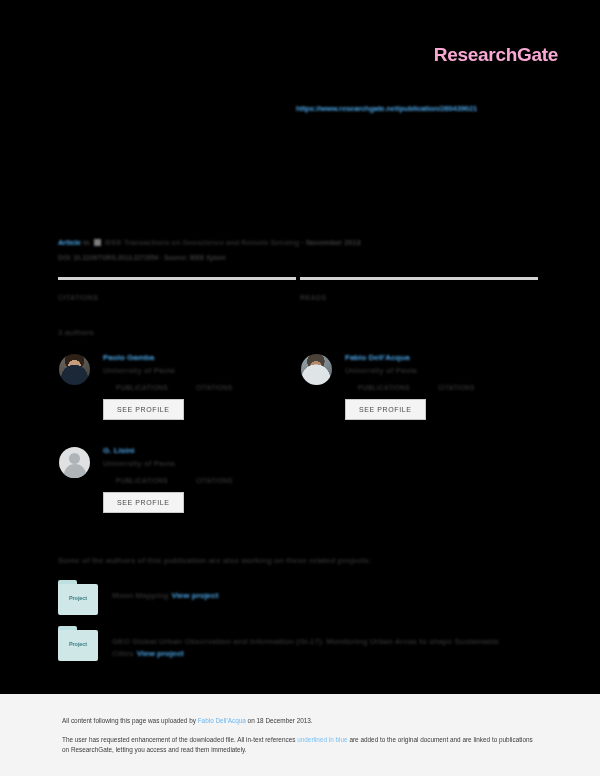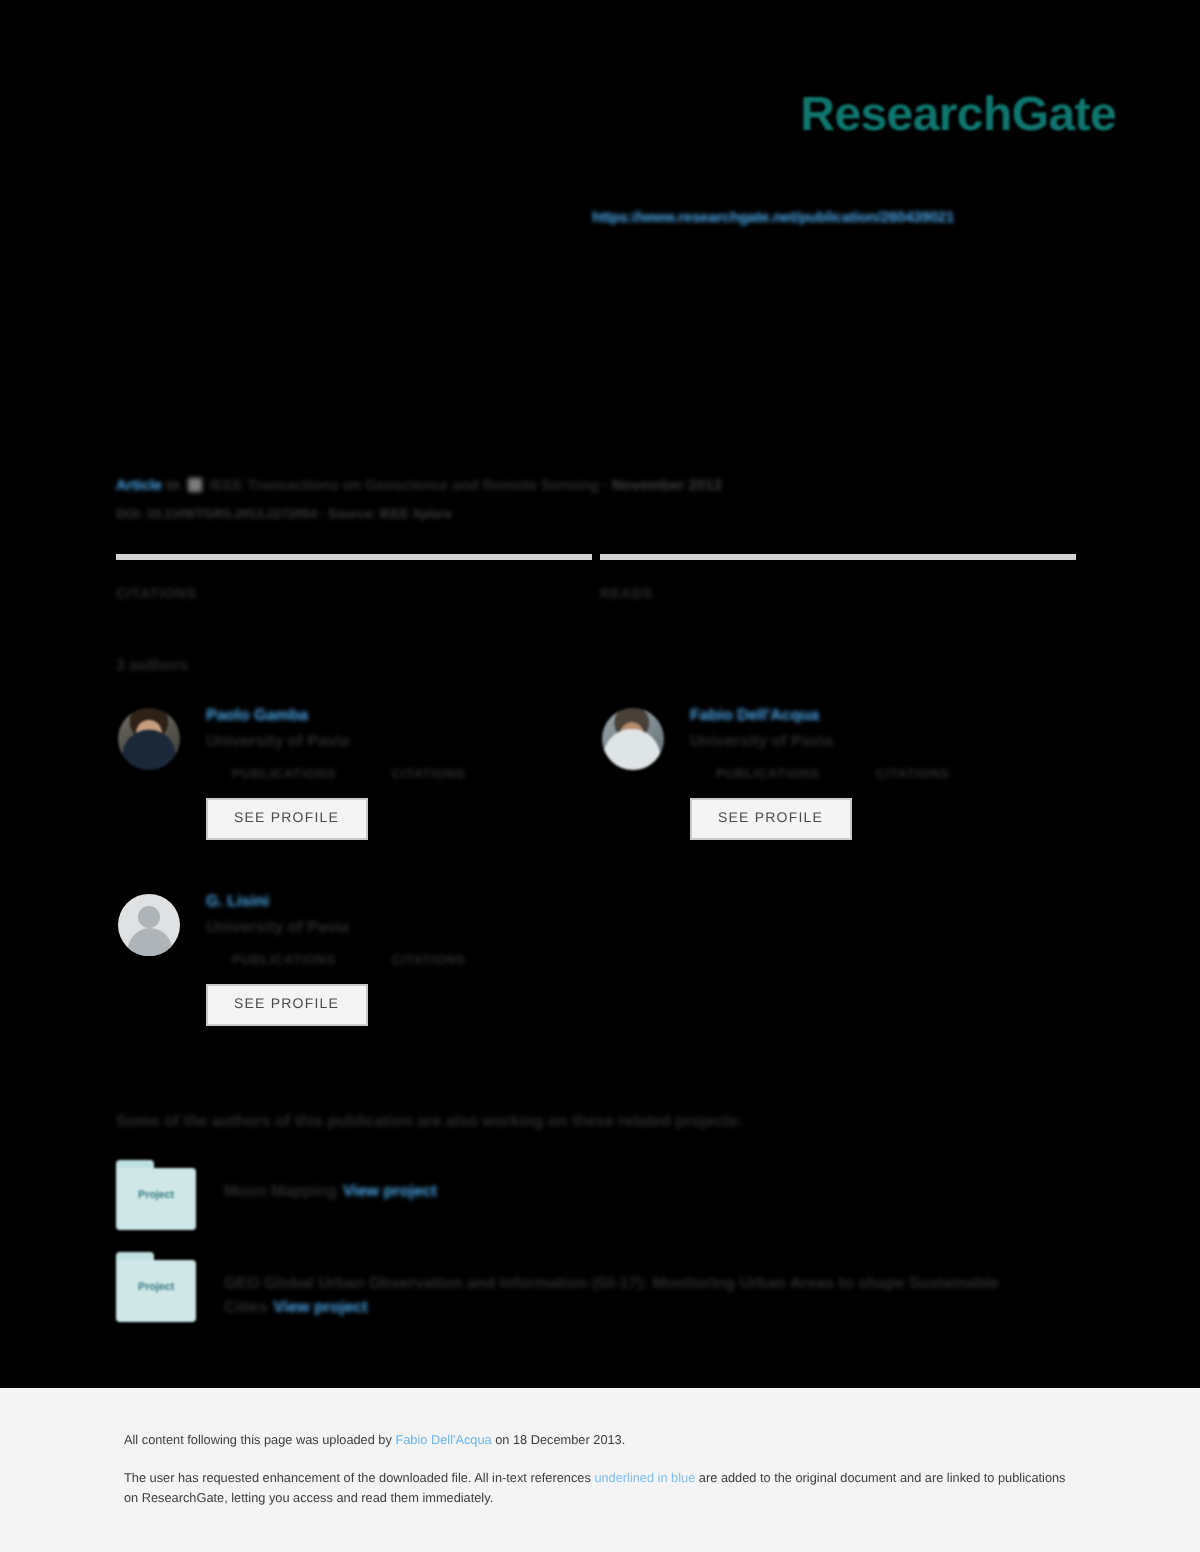--- a/index.html
+++ b/index.html
@@ -20,24 +20,24 @@
     width: 600px;
     height: 776px;
     background: #000000;
   }
 
   
   .rg-logo {
     position: absolute;
     top: 44px;
     right: 42px;
-    font-size: 24px;
+    font-size: 19px;
     font-weight: bold;
     letter-spacing: -0.3px;
-    color: #0f766e;
+    color: #f9a8d4;
     filter: blur(0.5px);
   }
 
   .rg-url {
     position: absolute;
     top: 104px;
     left: 296px;
     font-size: 7.5px;
     font-weight: bold;
     color: #4ca6e8;

